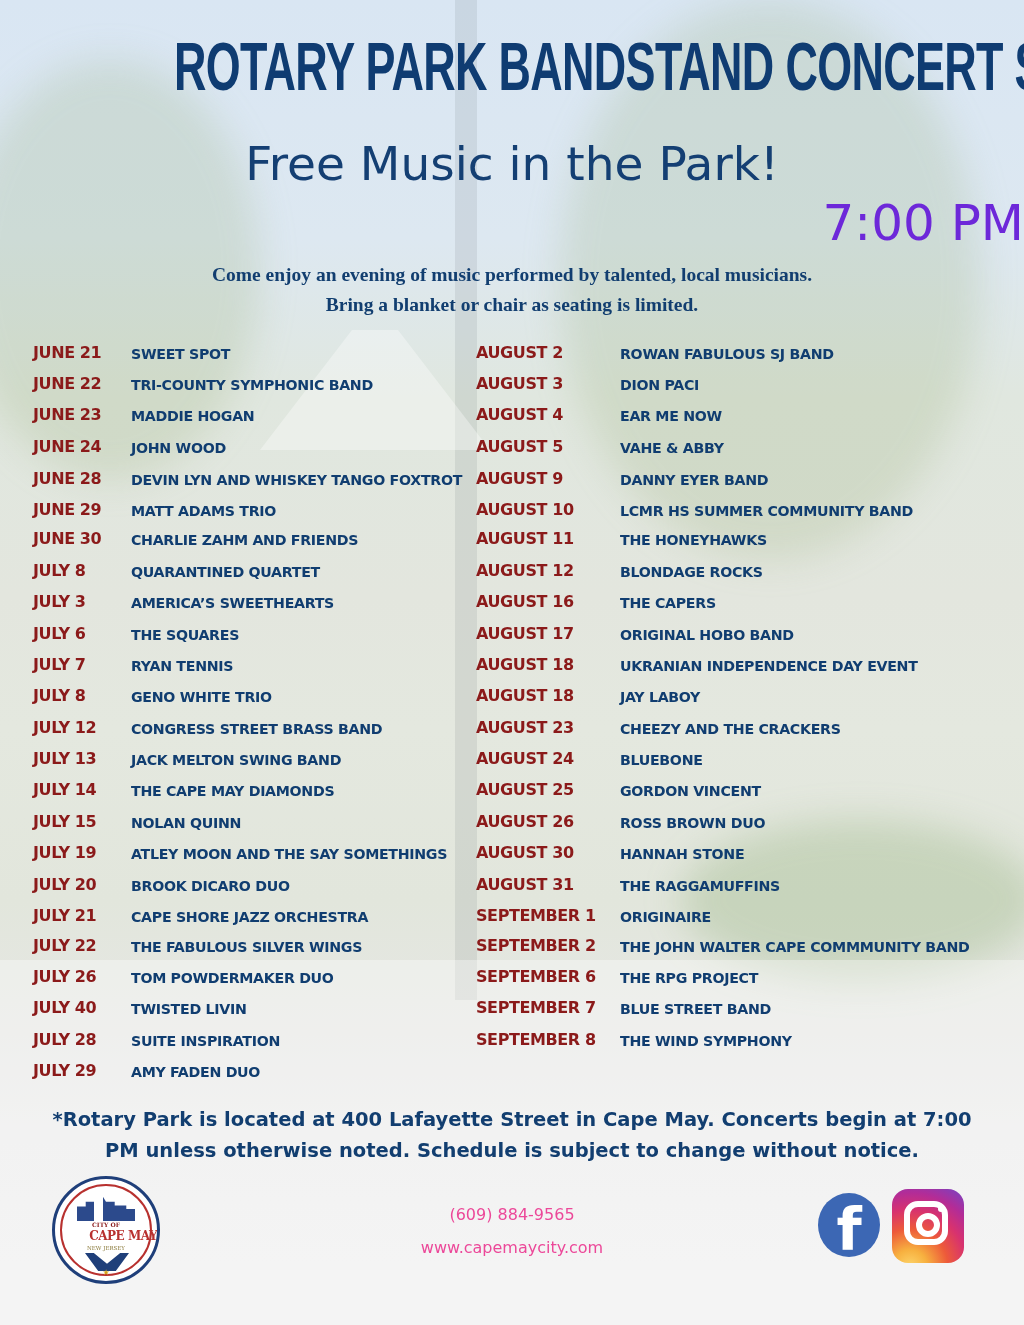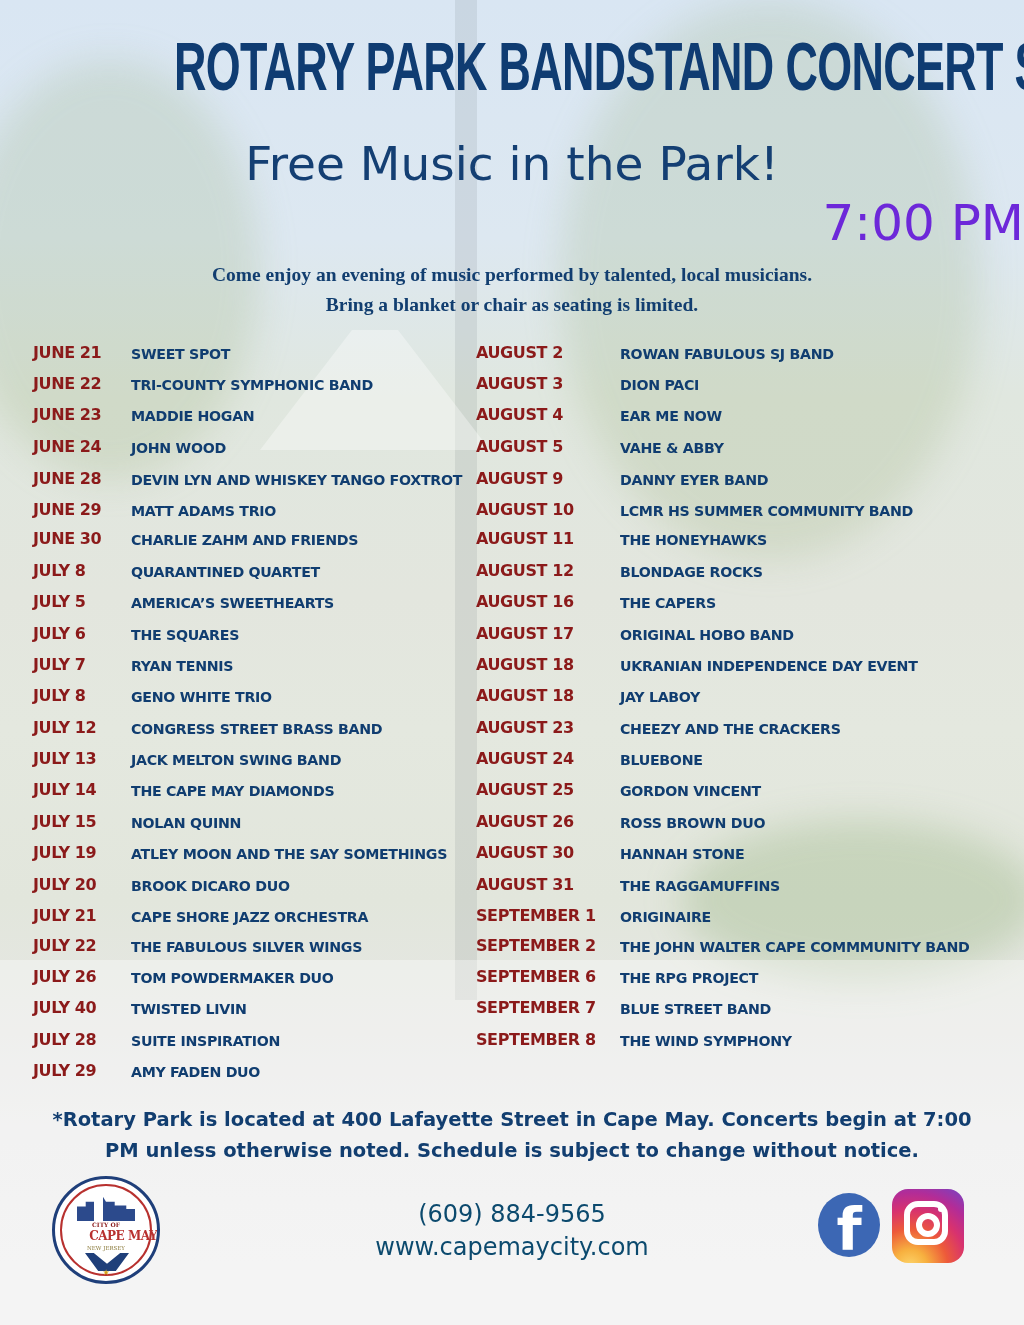--- a/index.html
+++ b/index.html
@@ -75,21 +75,21 @@
   .logo .skyline { position: absolute; left: 22px; top: 18px; width: 58px; height: 24px;
     background: linear-gradient(90deg,#2c4a8c 0 30%, #ffffff 30% 45%, #2c4a8c 45% 100%); clip-path: polygon(0 100%,0 40%,15% 40%,15% 20%,30% 20%,35% 0,45% 0,50% 20%,65% 20%,65% 35%,85% 35%,85% 50%,100% 50%,100% 100%); }
   .logo .city-of { position: absolute; left: 0; right: 0; top: 42px; text-align: center; font-size: 6px; color: #8b1a1a; font-family: "DejaVu Serif", serif; font-weight: 700; }
   .logo .cape-may { position: absolute; left: 0; right: 0; top: 49px; text-align: right; font-size: 12px; line-height: 16px; color: #b8312f; font-family: "DejaVu Serif", serif; font-weight: 700; letter-spacing: -0.5px; }
   .logo .new-jersey { position: absolute; left: 0; right: 0; top: 66px; text-align: center; font-size: 5.5px; color: #8a7a3a; font-family: "DejaVu Serif", serif; }
   .logo .anchor { position: absolute; left: 30px; top: 74px; width: 44px; height: 18px; background: #1f3f7a; clip-path: polygon(0 0,20% 0,50% 60%,80% 0,100% 0,70% 100%,30% 100%); }
   .logo .star { position: absolute; left: 0; right: 0; top: 89px; text-align: center; font-size: 8px; color: #d4a21a; }
 
   .contact {
     position: absolute; left: 0; right: 0; top: 1198px; text-align: center;
-    color: #0c4a6e; font-size: 24px; line-height: 33px;
+    color: #ec4899; font-size: 16px; line-height: 33px;
     font-family: "DejaVu Sans", sans-serif;
   }
   .contact span { display: block; }
   .fb-icon {
     position: absolute; left: 818px; top: 1193px; width: 62px; height: 64px;
     border-radius: 50%; background: #3c67b4; color: #ffffff;
     font-family: "DejaVu Sans", sans-serif; font-weight: 700; font-size: 58px;
     text-align: center; line-height: 74px; overflow: hidden;
   }
   .ig-icon {
@@ -148,21 +148,21 @@
       </div>
       <div class="row" style="top: 186px;">
         <span class="date">JUNE 30</span>
         <span class="band">CHARLIE ZAHM AND FRIENDS</span>
       </div>
       <div class="row" style="top: 218px;">
         <span class="date">JULY 8</span>
         <span class="band">QUARANTINED QUARTET</span>
       </div>
       <div class="row" style="top: 249px;">
-        <span class="date">JULY 5</span>
+        <span class="date">JULY 3</span>
         <span class="band">AMERICA’S SWEETHEARTS</span>
       </div>
       <div class="row" style="top: 281px;">
         <span class="date">JULY 6</span>
         <span class="band">THE SQUARES</span>
       </div>
       <div class="row" style="top: 312px;">
         <span class="date">JULY 7</span>
         <span class="band">RYAN TENNIS</span>
       </div>

